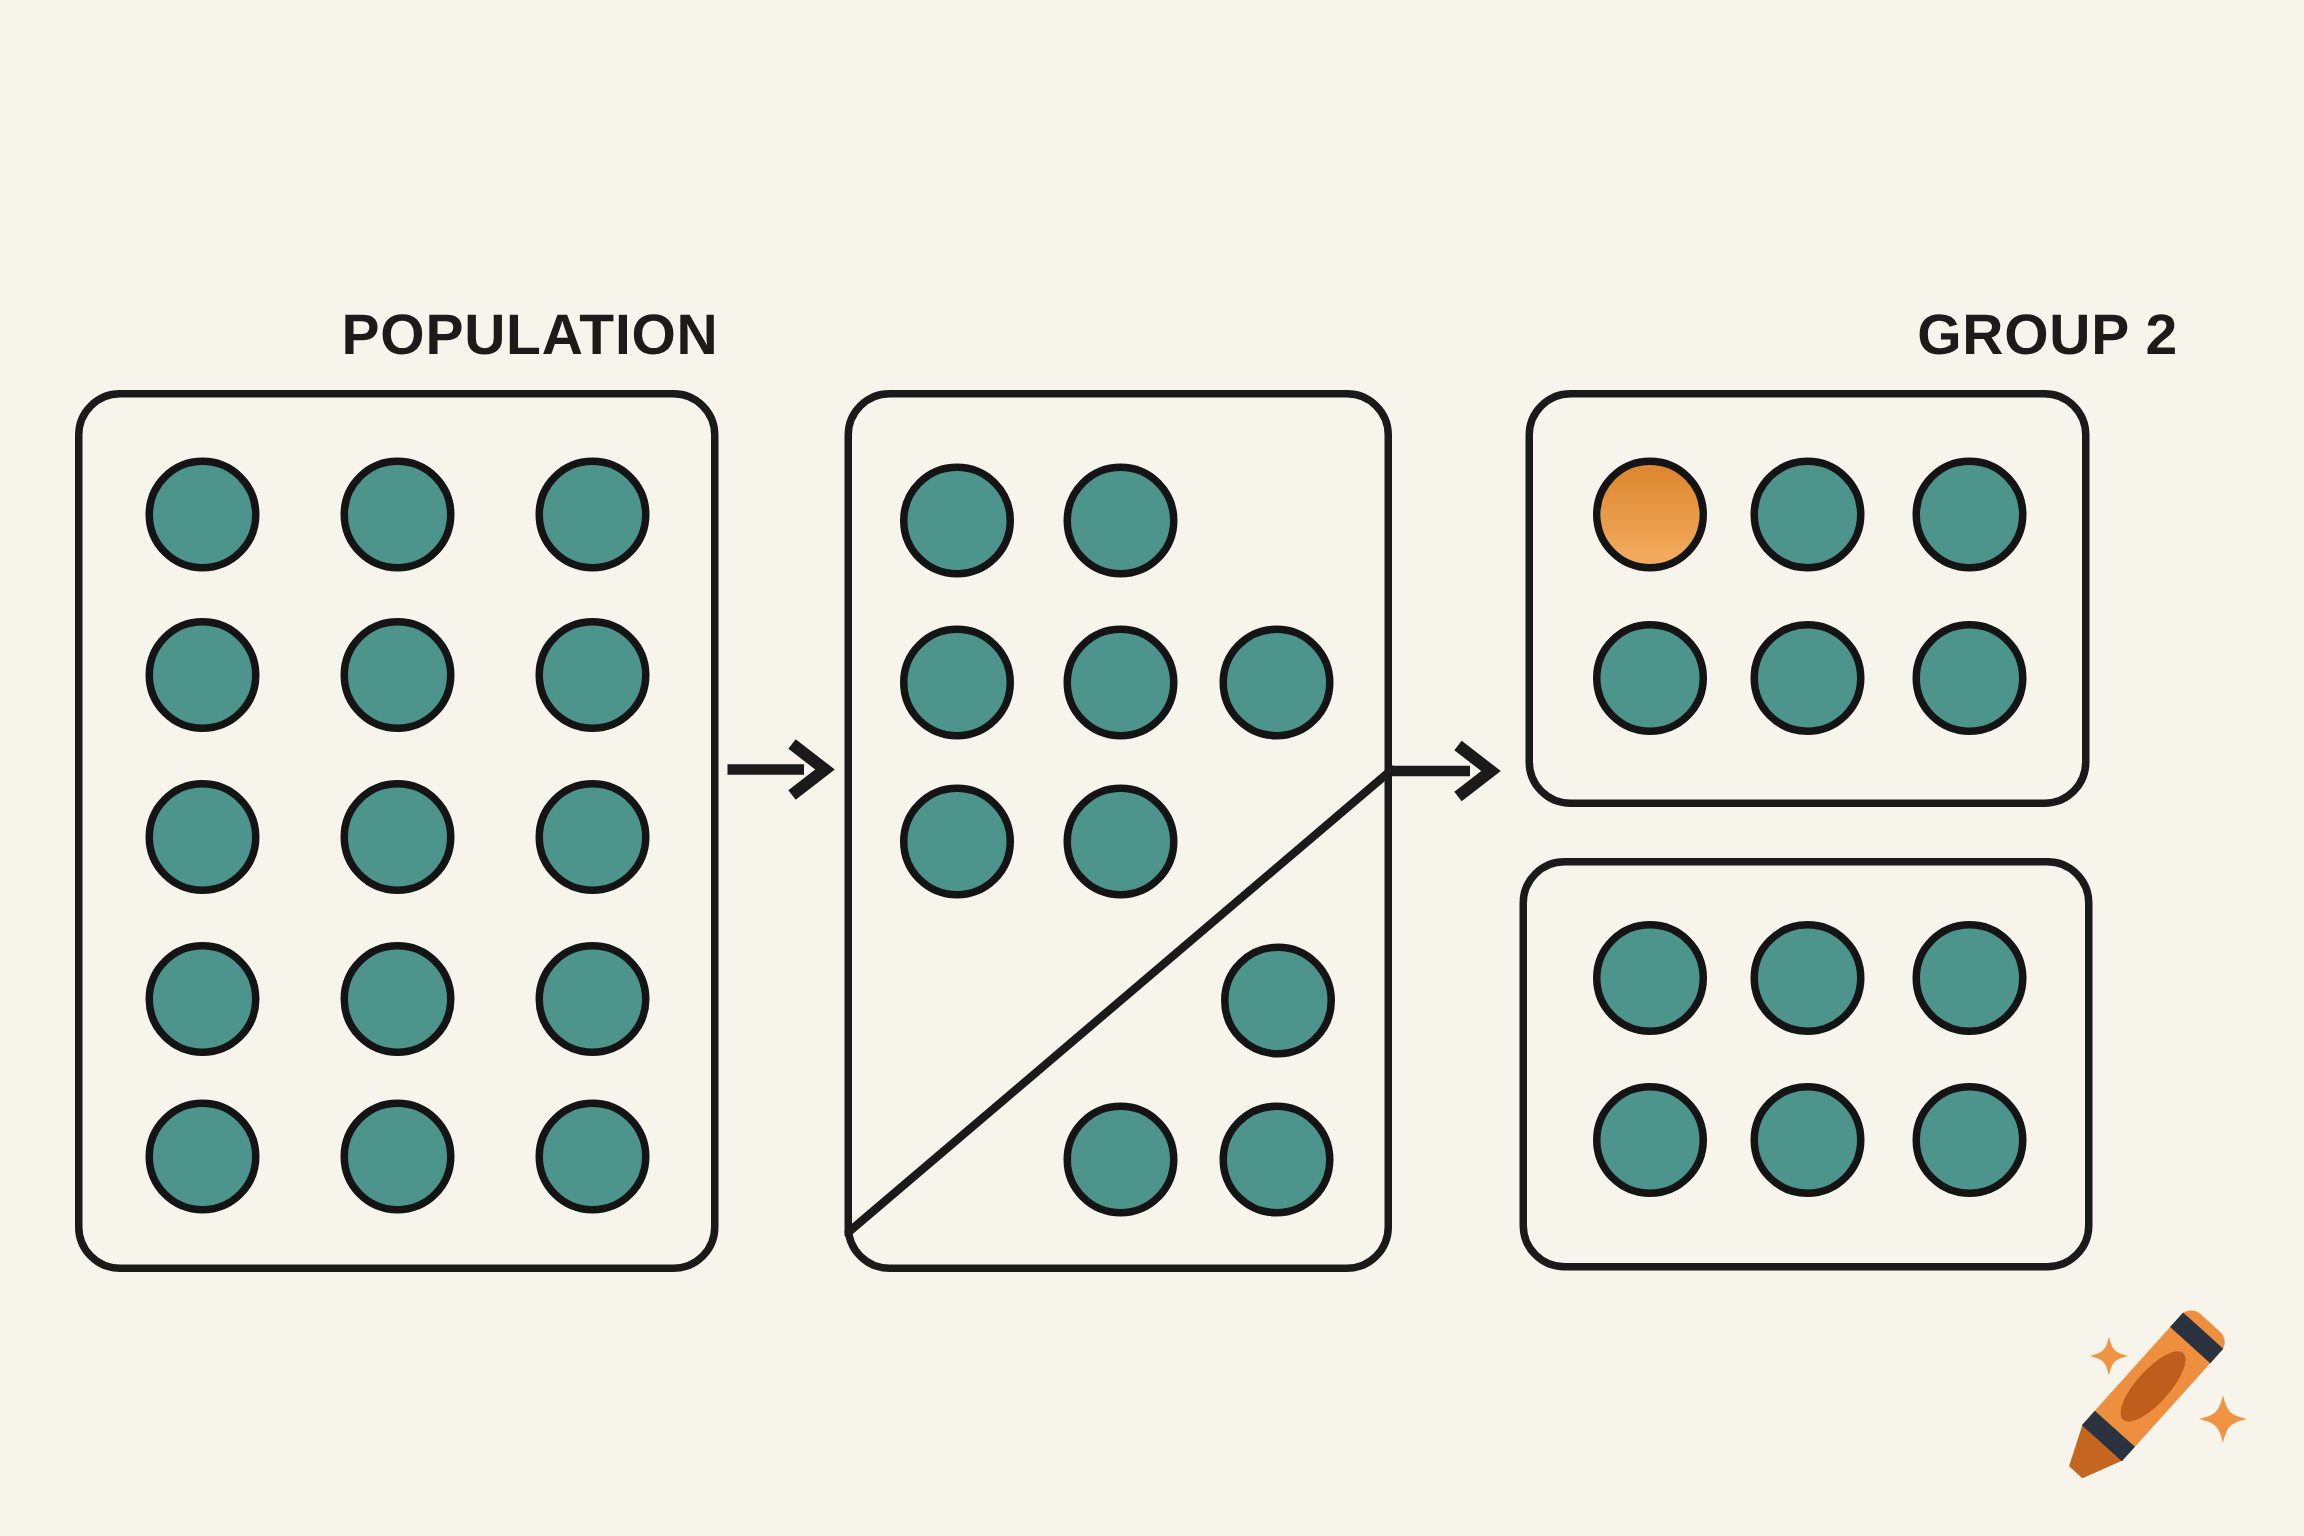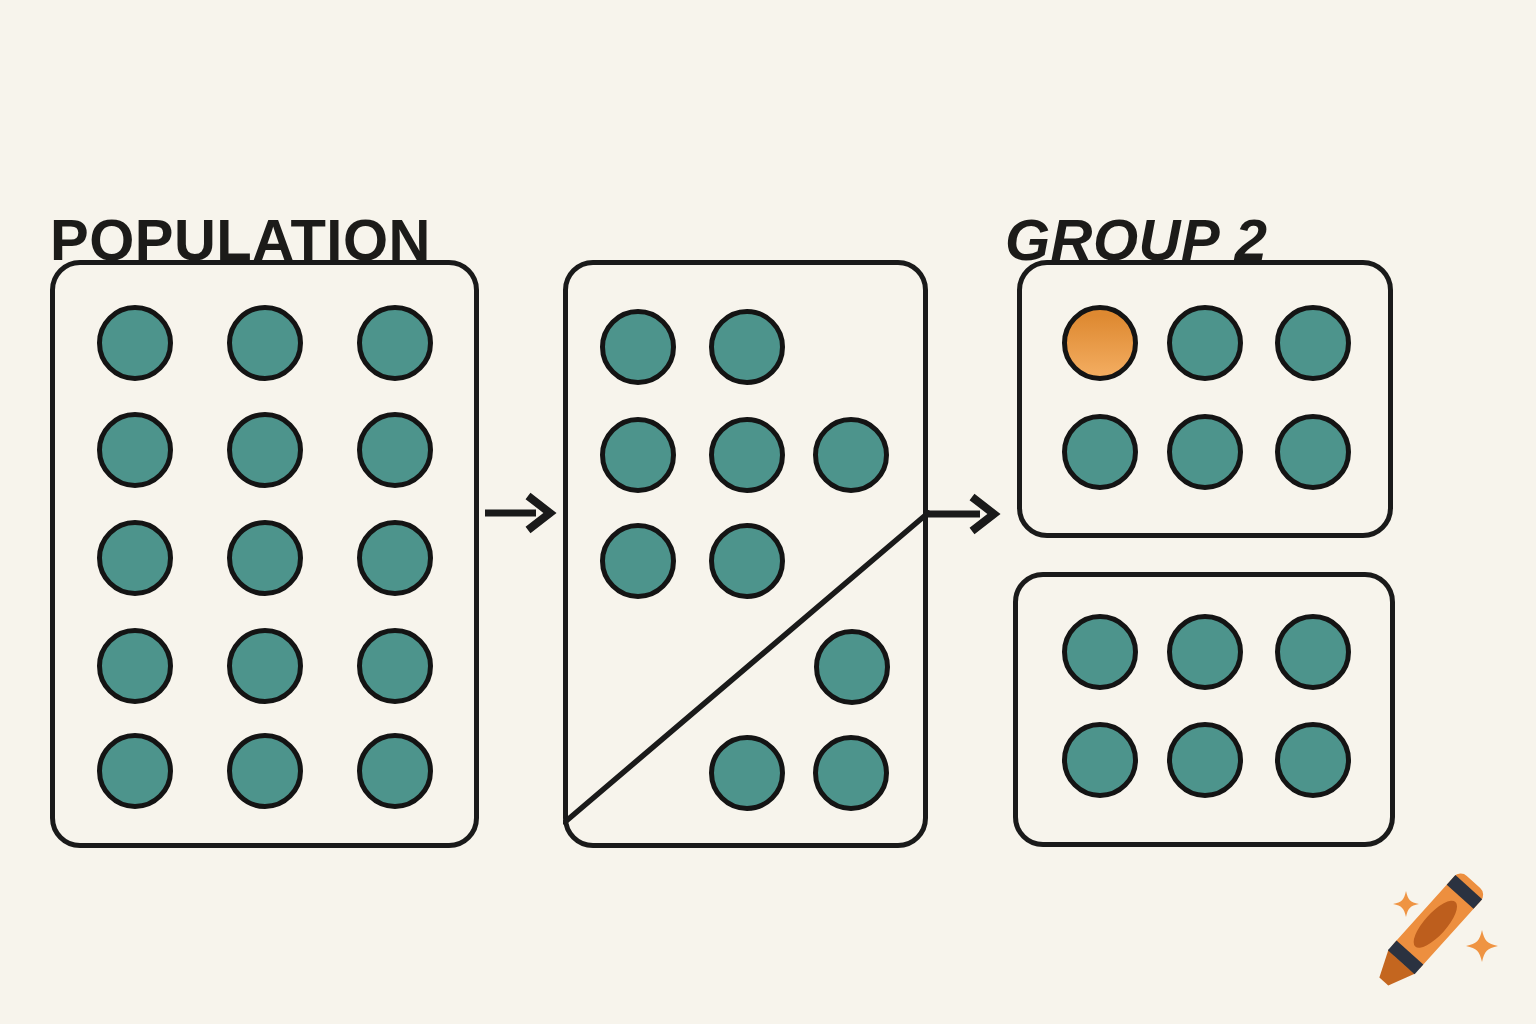--- a/index.html
+++ b/index.html
@@ -11,22 +11,22 @@
     height: 1024px;
     background: var(--background, #f7f4ec);
     overflow: hidden;
   }
 
   .section-title {
     position: absolute;
     top: 163px;
     height: 58px;
     line-height: 58px;
-    text-align: left;
-    font-size: 58px;
+    text-align: right;
+    font-size: 38px;
     font-weight: bold;
     letter-spacing: 0.5px;
     color: var(--title, #1c1b19);
     white-space: nowrap;
   }
 
   .box {
     position: absolute;
     box-sizing: border-box;
     border: 5px solid var(--outline, #1a1a1a);
@@ -117,21 +117,21 @@
       <div class="dot" style="left: 246px; top: 364px;"></div>
       <div class="dot" style="left: 141px; top: 470px;"></div>
       <div class="dot" style="left: 245px; top: 470px;"></div>
     </div>
 
   <svg class="arrow-svg" style="left:924px; top:491px;" width="78" height="46" viewBox="0 0 78 46">
     <line class="shaft" x1="2" y1="23" x2="56" y2="23"></line>
     <polyline class="head" points="48,6 70,23 48,40"></polyline>
   </svg>
 
-  <h2 class="section-title" style="left:1005px; width:376px;font-style:italic;">GROUP 2</h2>
+  <h2 class="section-title" style="left:1076px; width:376px;">GROUP 2</h2>
   <div class="box" style="left:1017px; top:260px; width:376px; height:278px;">
       <div class="dot orange" style="left: 40px; top: 40px;"></div>
       <div class="dot" style="left: 145px; top: 40px;"></div>
       <div class="dot" style="left: 253px; top: 40px;"></div>
       <div class="dot" style="left: 40px; top: 149px;"></div>
       <div class="dot" style="left: 145px; top: 149px;"></div>
       <div class="dot" style="left: 253px; top: 149px;"></div>
     </div>
   <div class="box" style="left:1013px; top:572px; width:382px; height:275px;">
       <div class="dot" style="left: 44px; top: 37px;"></div>

